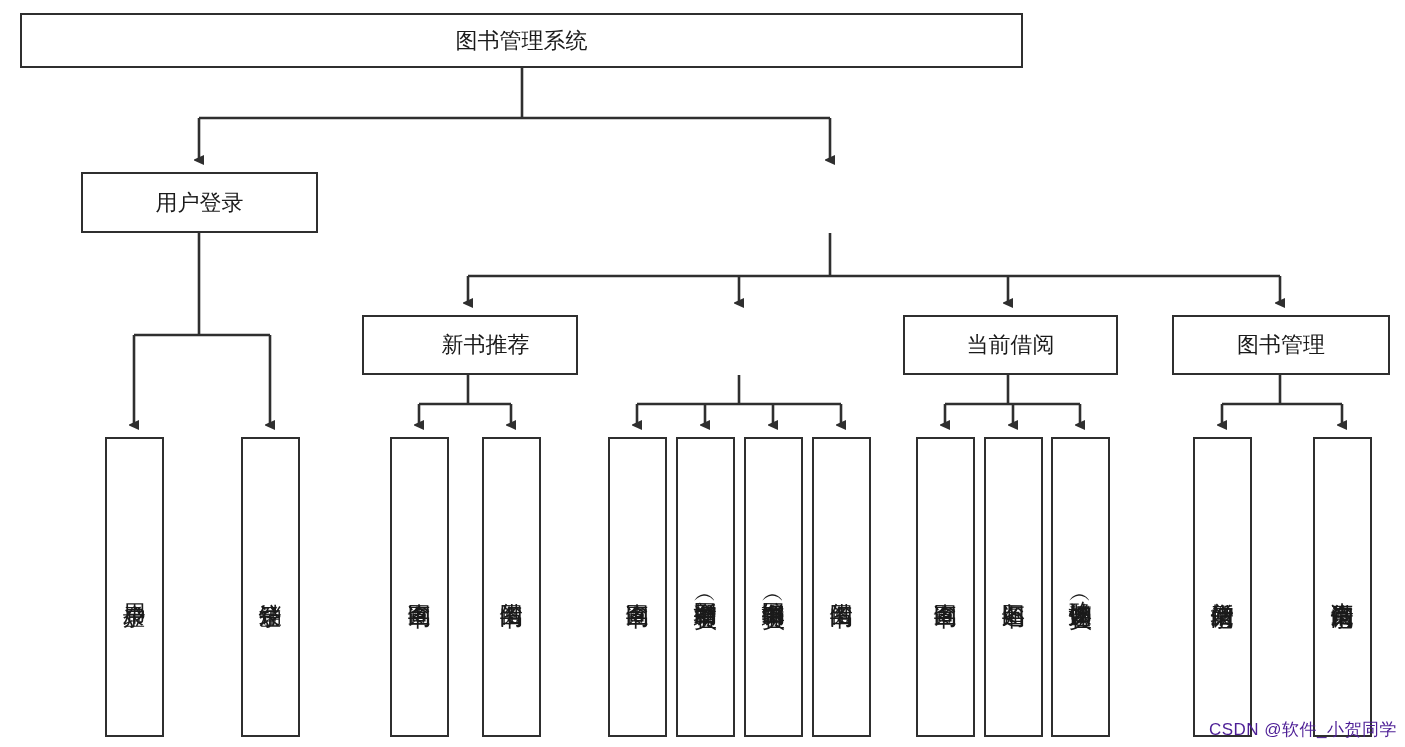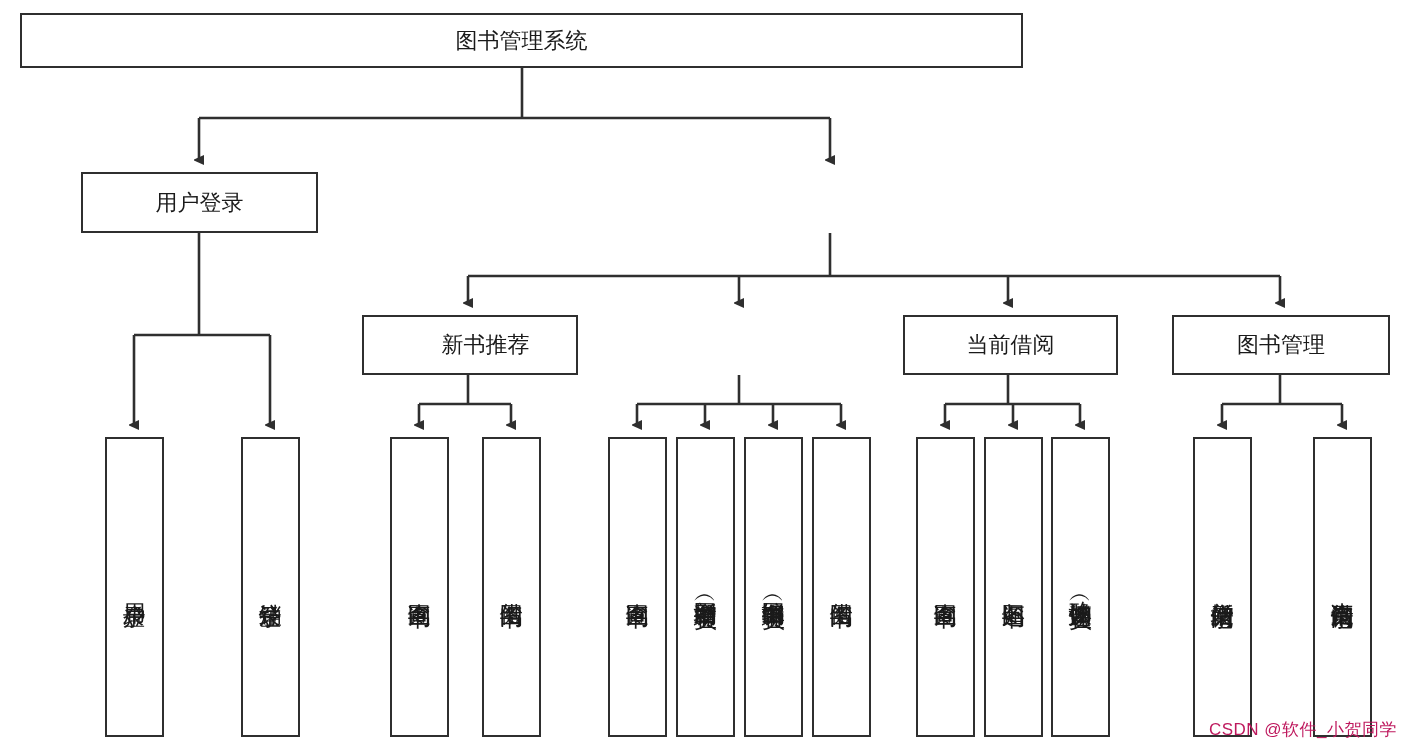--- a/index.html
+++ b/index.html
@@ -56,21 +56,21 @@
     font-size: 23px;
     line-height: 1.06;
     letter-spacing: 1px;
     white-space: nowrap;
   }
   #watermark {
     position: absolute;
     right: 8px;
     bottom: 6px;
     font-size: 17px;
-    color: #be185d;
+    color: #4c1d95;
     letter-spacing: 0.5px;
     white-space: nowrap;
     pointer-events: none;
   }
 </style>
 </head>
 <body>
 
 <div id="canvas">
 

